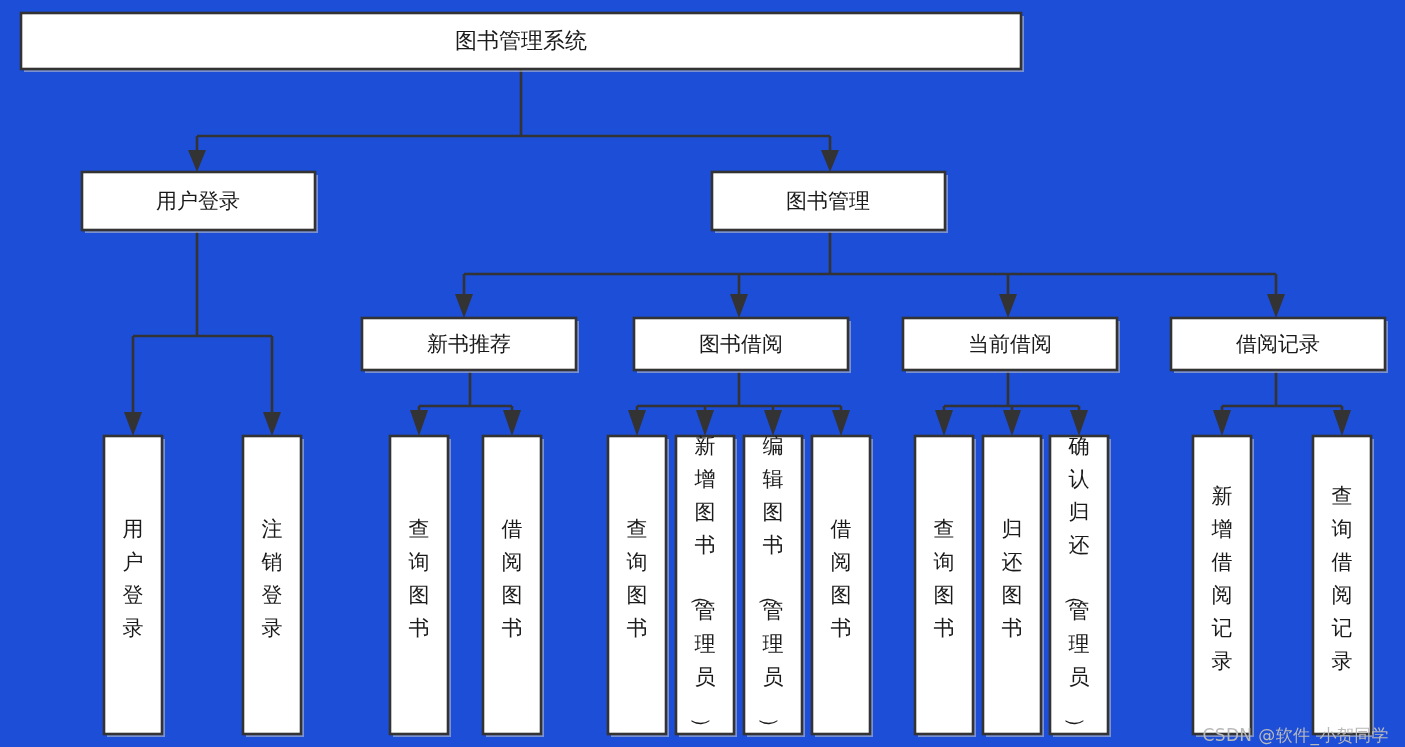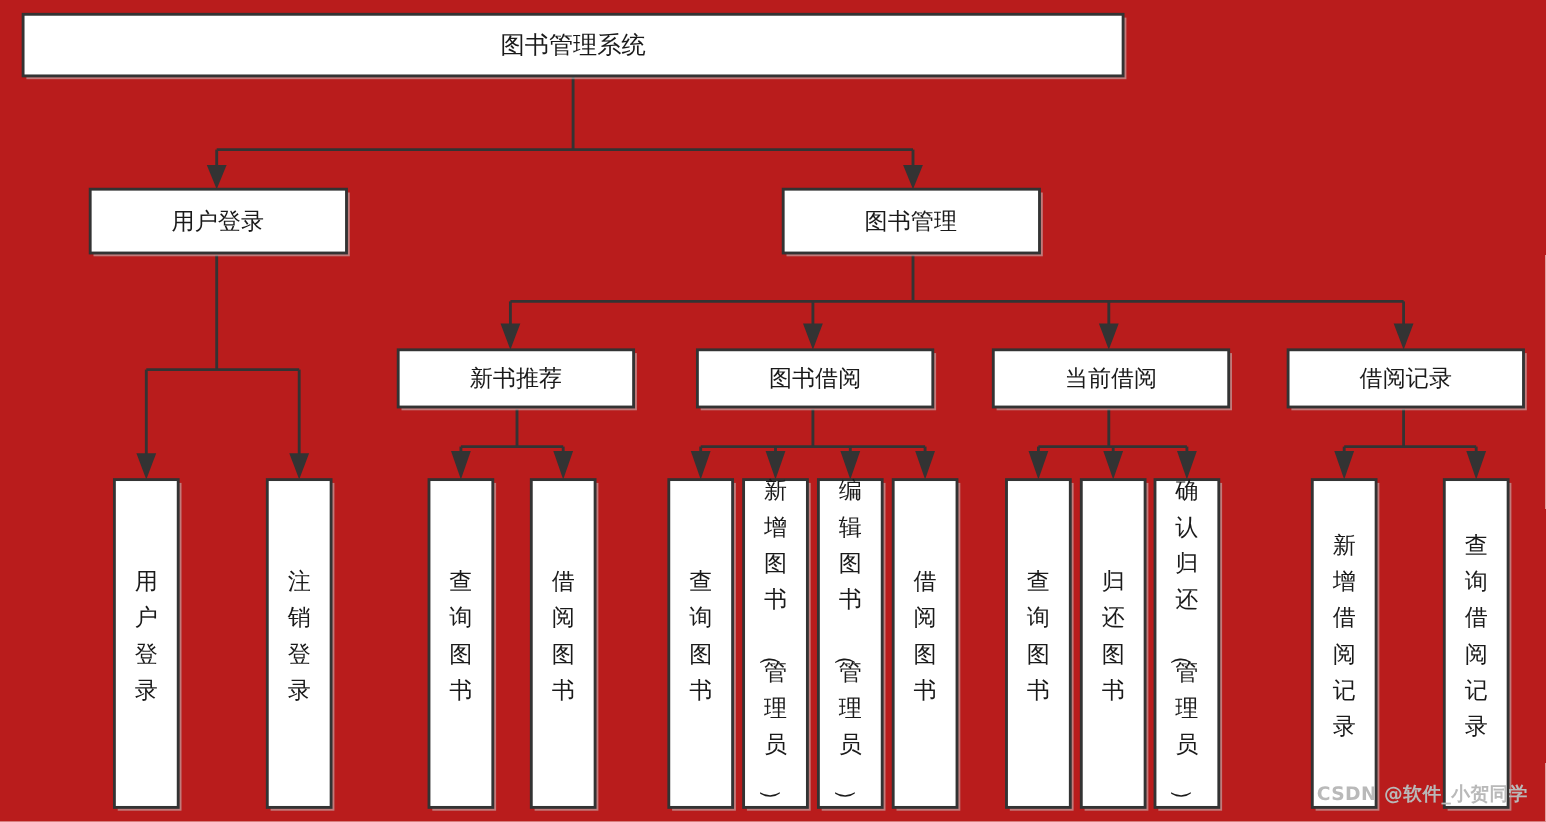--- a/index.html
+++ b/index.html
@@ -4,21 +4,21 @@
 <style>
   html, body {
     margin: 0;
     padding: 0;
     background: #ffffff;
   }
   #stage {
     position: relative;
     width: 1405px;
     height: 747px;
-    background: #b91c1c;
+    background: #1d4ed8;
     overflow: hidden;
     font-family: "DejaVu Sans", "Liberation Sans", sans-serif;
   }
   svg.diagram {
     position: absolute;
     left: 0;
     top: 0;
     width: 1405px;
     height: 747px;
     display: block;
@@ -54,28 +54,27 @@
     font-family: "DejaVu Sans", "Liberation Sans", sans-serif;
     font-size: 21px;
     text-anchor: middle;
   }
   .title-label {
     font-size: 22px;
   }
   .watermark {
     position: absolute;
     right: 16px;
-    bottom: 14px;
+    bottom: 0;
     color: #b9b9b9;
     font-size: 17px;
     font-family: "DejaVu Sans", "Liberation Sans", sans-serif;
     letter-spacing: 0.4px;
     white-space: nowrap;
     user-select: none;
-    font-weight: bold;
   }
 </style>
 </head>
 <body>
 
 <div id="stage">
 
   <svg class="diagram" viewBox="0 0 1405 747">
 
     <g>

